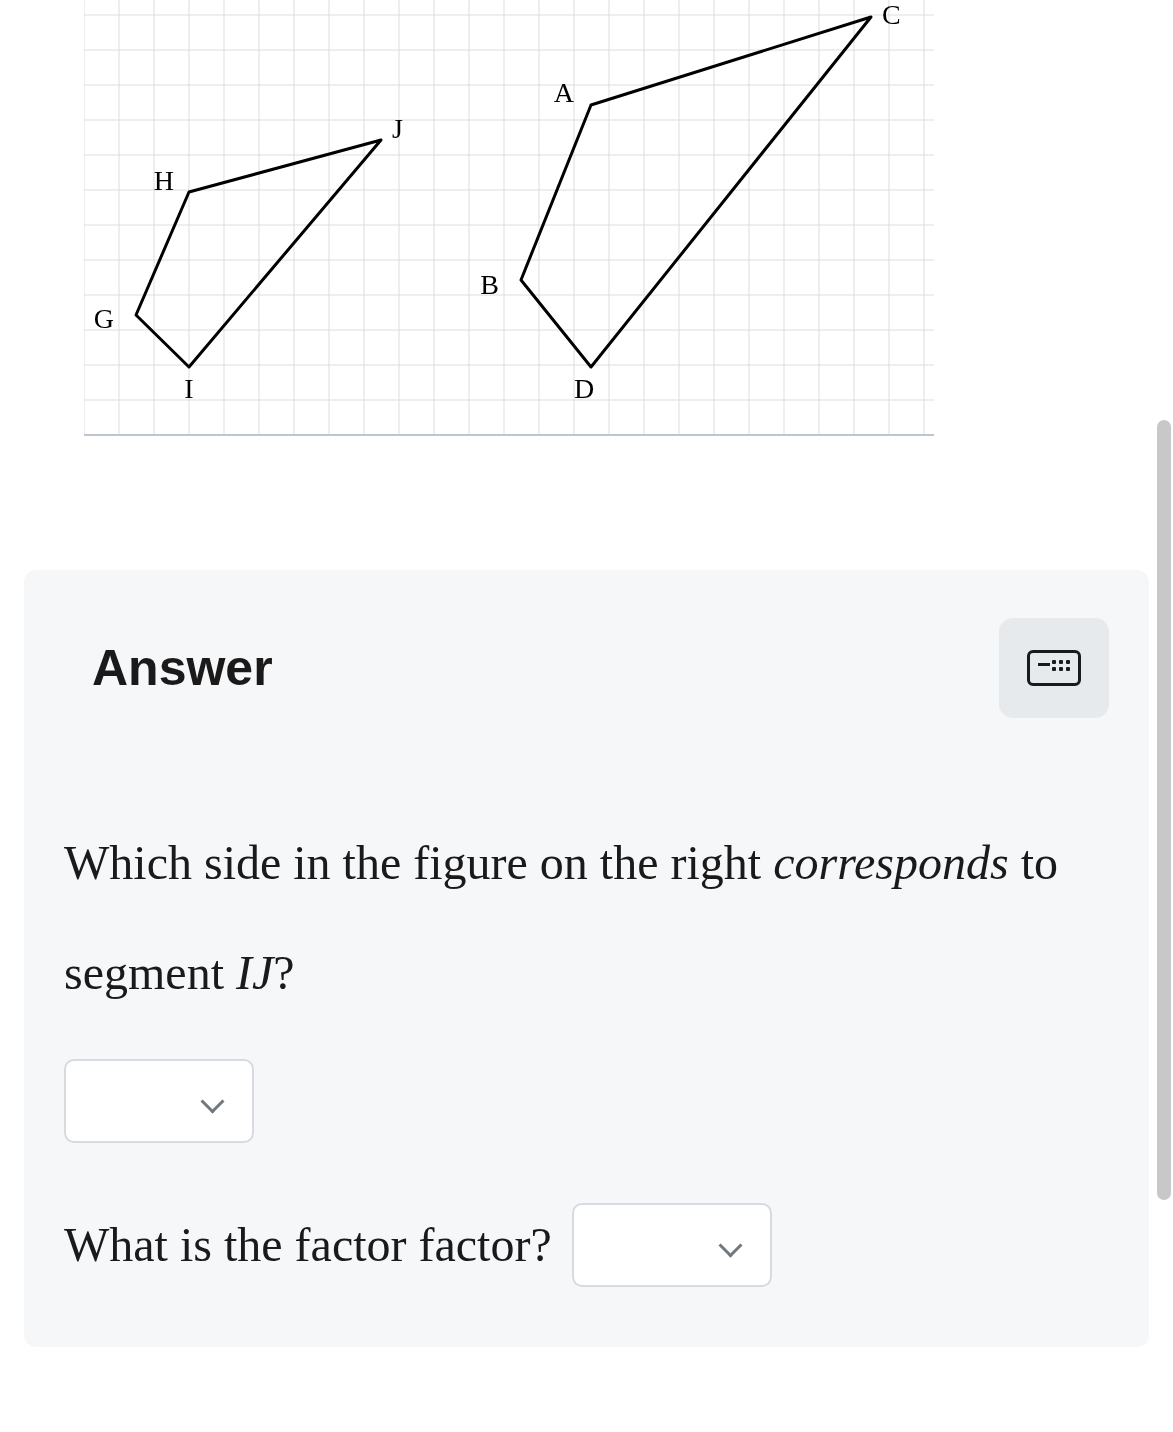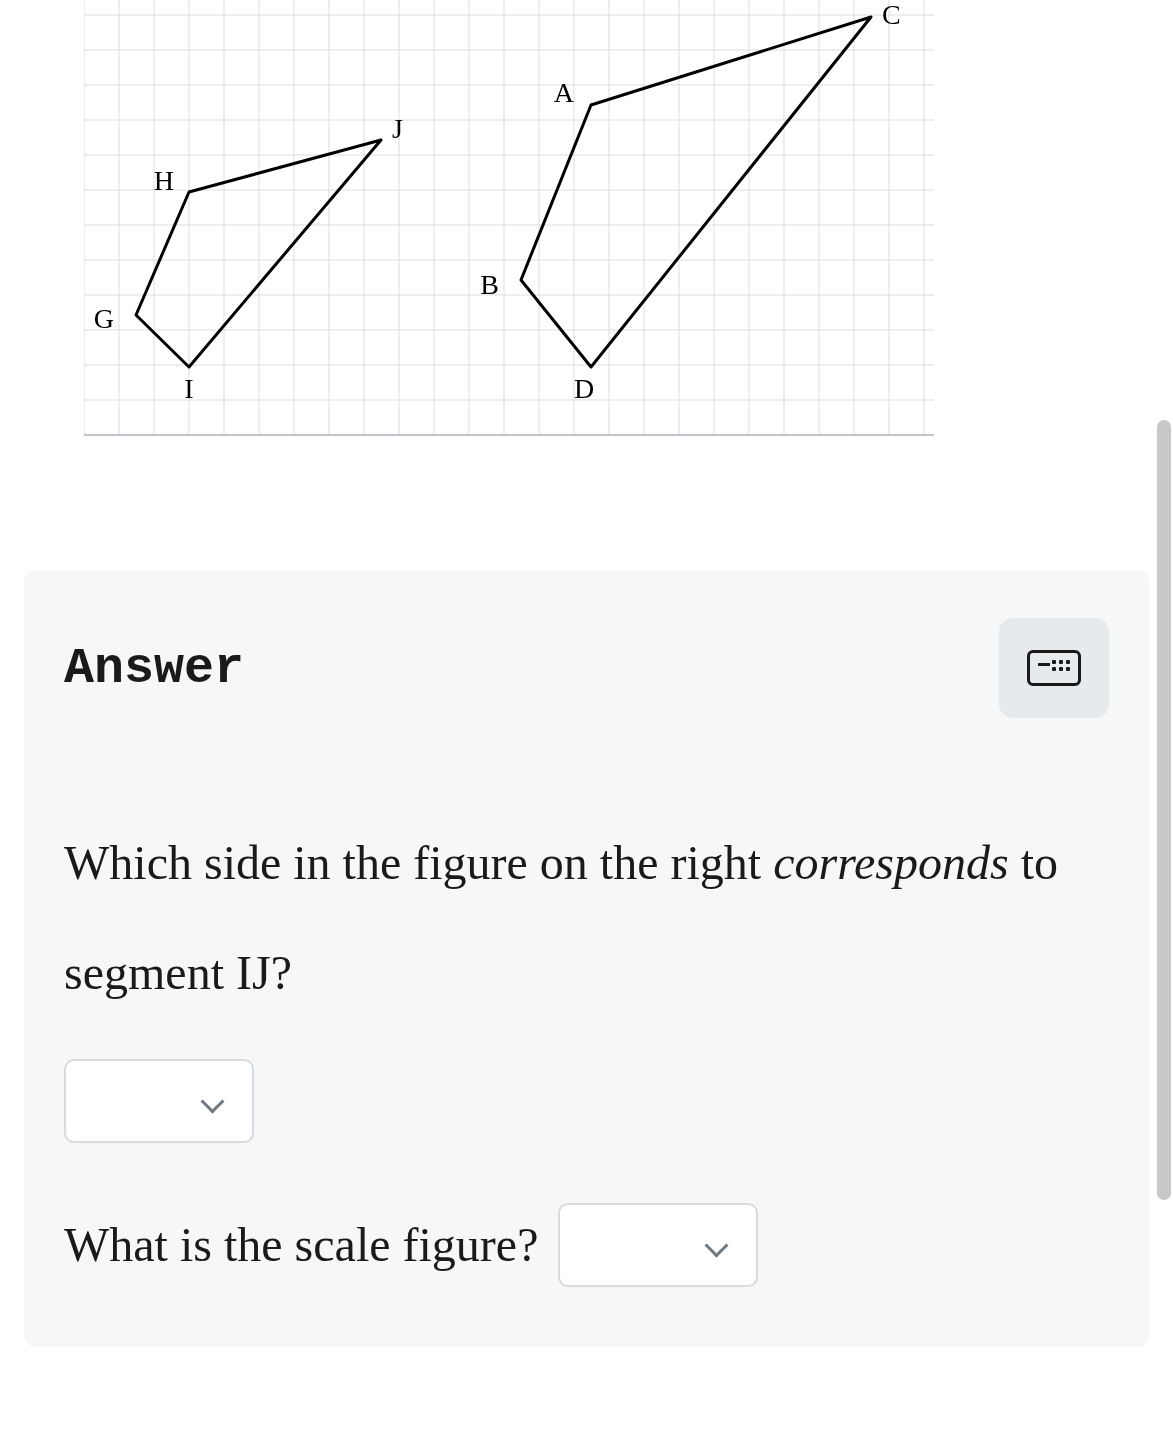--- a/index.html
+++ b/index.html
@@ -33,25 +33,26 @@
     padding: 48px 40px 60px 40px;
     position: relative;
   }
   .answer-header {
     display: flex;
     align-items: center;
     justify-content: space-between;
     margin-bottom: 90px;
   }
   .answer-title {
-    font-family: Liberation Mono, monospace;
+    font-family: Liberation Sans, sans-serif;
     font-weight: 700;
     font-size: 50px;
     color: #1a1a1a;
     letter-spacing: 0;
+    margin-left: 28px;
   }
   .kbd-btn {
     width: 110px;
     height: 100px;
     background: #e7eaed;
     border-radius: 14px;
     display: flex;
     align-items: center;
     justify-content: center;
     cursor: pointer;
@@ -95,20 +96,21 @@
   .question-text {
     font-family: Georgia, serif;
     font-size: 48px;
     line-height: 2.3;
     color: #1a1a1a;
     margin-bottom: 30px;
   }
   .question-text em {
   }
   .math-var {
+    font-style: italic;
     font-family: Georgia, serif;
   }
   .select-box {
     display: inline-flex;
     align-items: center;
     justify-content: flex-end;
     background: #ffffff;
     border: 2px solid #d7dbe0;
     border-radius: 10px;
     height: 84px;
@@ -257,21 +259,21 @@
       <span>Which side in the figure on the right </span><em>corresponds</em><span> to segment </span><span class="math-var">IJ</span><span>?</span>
     </div>
 
     <div>
       <div class="select-box small">
         <span class="chev"></span>
       </div>
     </div>
 
     <div class="row2">
-      <span>What is the scale figure?</span>
+      <span>What is the factor factor?</span>
       <div class="select-box medium">
         <span class="chev"></span>
       </div>
     </div>
   </div>
 
   <div class="scrollbar-right"></div>
 </div>
 
 </body></html>

